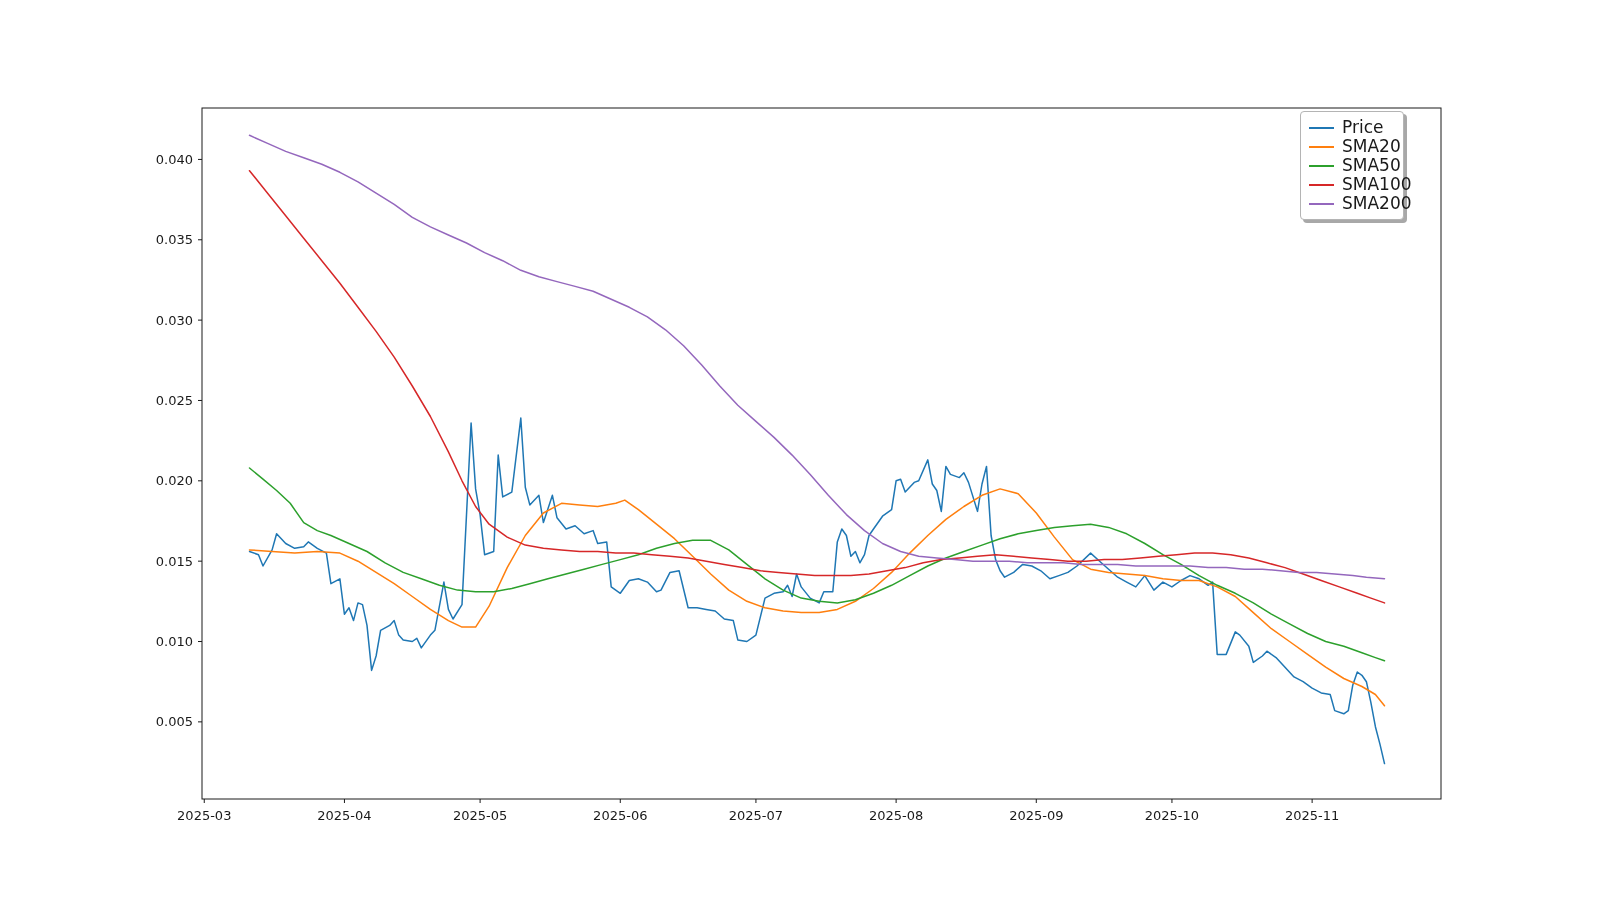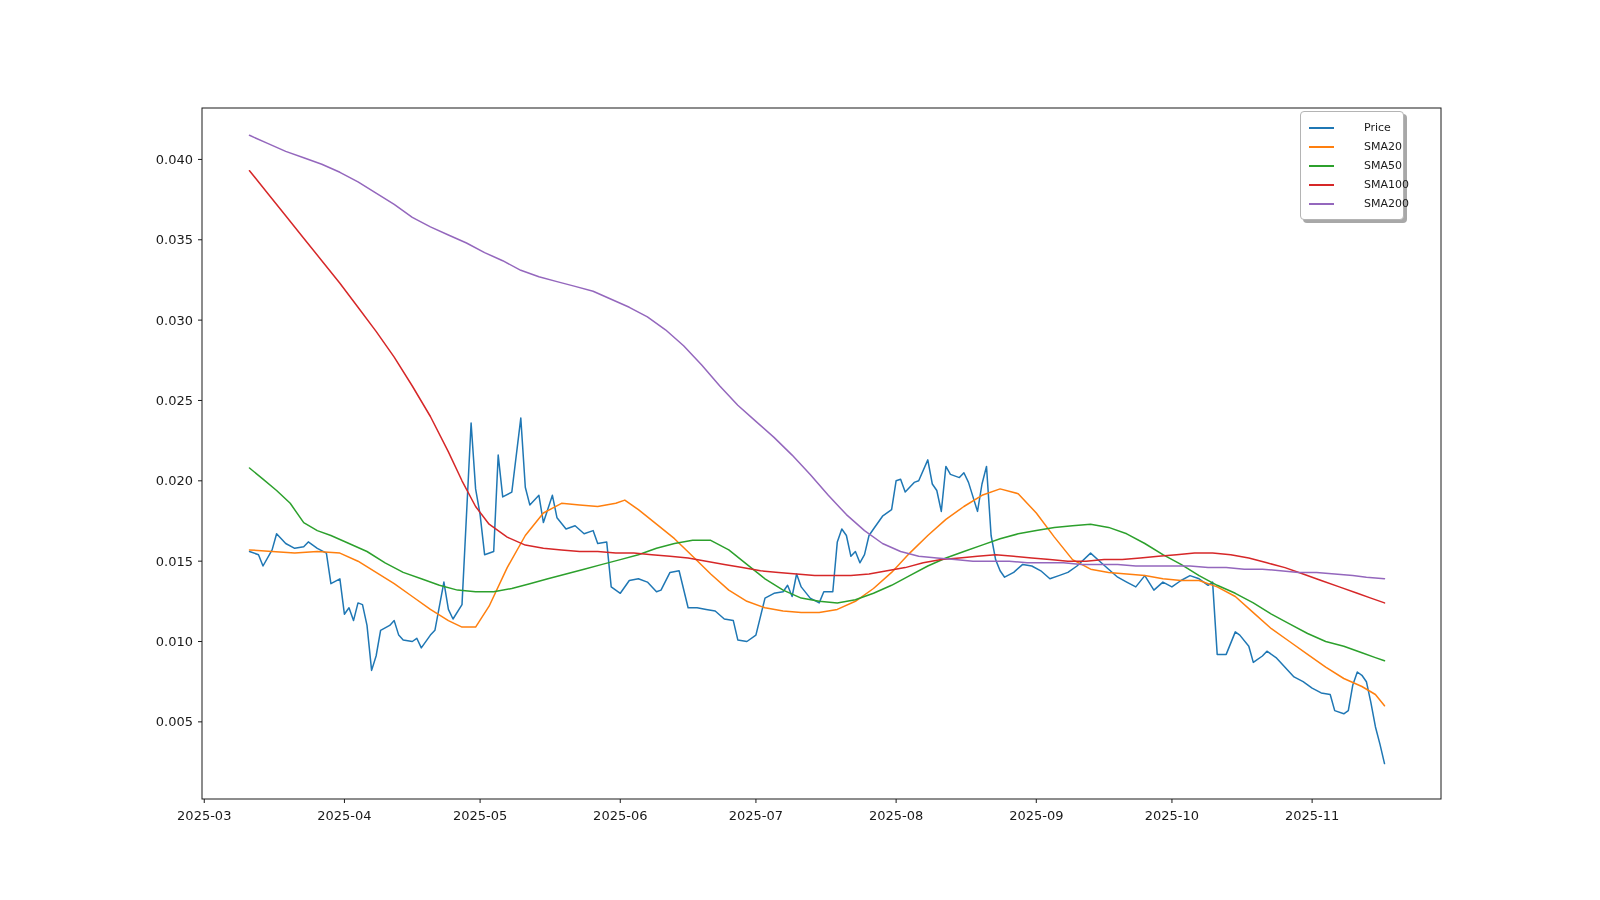--- a/index.html
+++ b/index.html
@@ -10,21 +10,21 @@
   #plot-svg{position:absolute;left:0;top:0;}
   .tick-label{font-size:13px;fill:#1a1a1a;}
   #legend{
     position:absolute;left:1300px;top:111px;width:104px;
     background:#ffffff;border:1px solid #b4b4b4;border-radius:4px;
     box-shadow:3px 3px 0 0 #a8a8a8;
     padding:6px 8px 6px 8px;box-sizing:border-box;
   }
   .legend-entry{display:flex;align-items:center;height:19px;}
   .legend-swatch{display:inline-block;width:25px;height:2px;margin-right:8px;flex:0 0 25px;}
-  .legend-label{font-size:11px;color:#1a1a1a;line-height:19px;white-space:nowrap;margin-left:22px;}
+  .legend-label{font-size:17px;color:#1a1a1a;line-height:19px;white-space:nowrap;}
 </style>
 </head>
 <body>
 
 <div id="figure">
   <svg id="plot-svg" width="1600" height="900" viewBox="0 0 1600 900">
       <rect x="202" y="108" width="1239" height="691" fill="none" stroke="#1a1a1a" stroke-width="1"></rect>
       <line x1="204.2609489051095" y1="799" x2="204.2609489051095" y2="803" stroke="#1a1a1a" stroke-width="1"></line>
       <text x="204.2609489051095" y="820" text-anchor="middle" class="tick-label">2025-03</text>
       <line x1="344.43978102189783" y1="799" x2="344.43978102189783" y2="803" stroke="#1a1a1a" stroke-width="1"></line>

